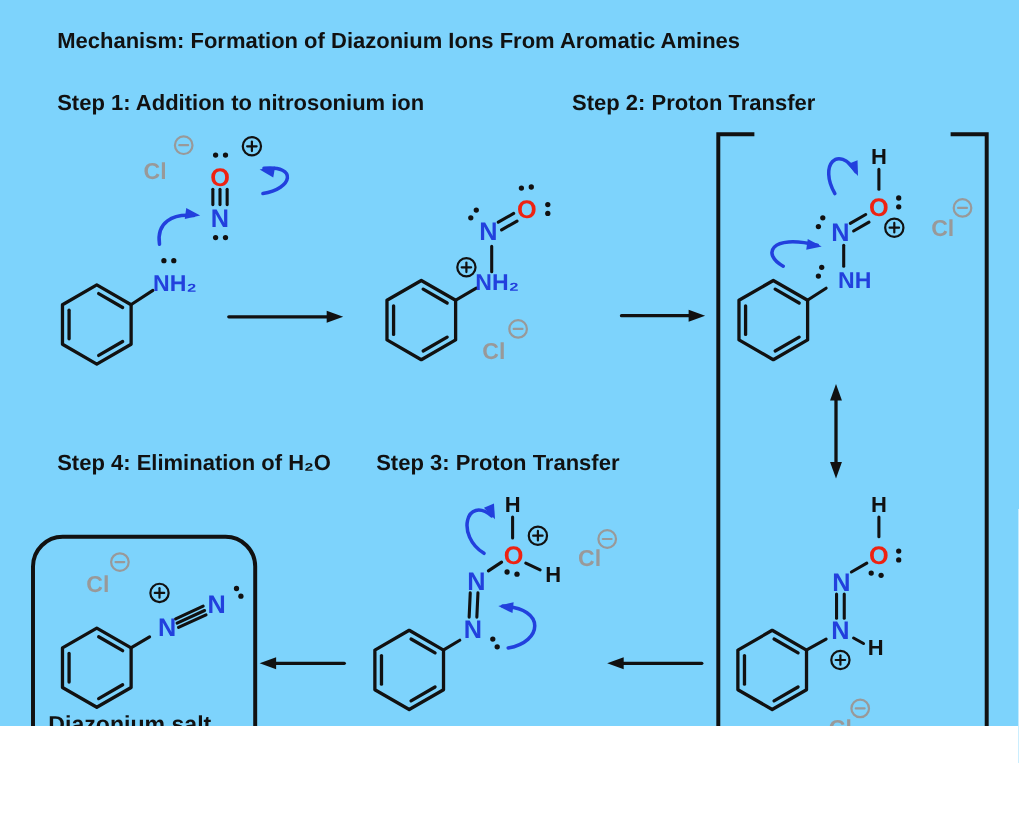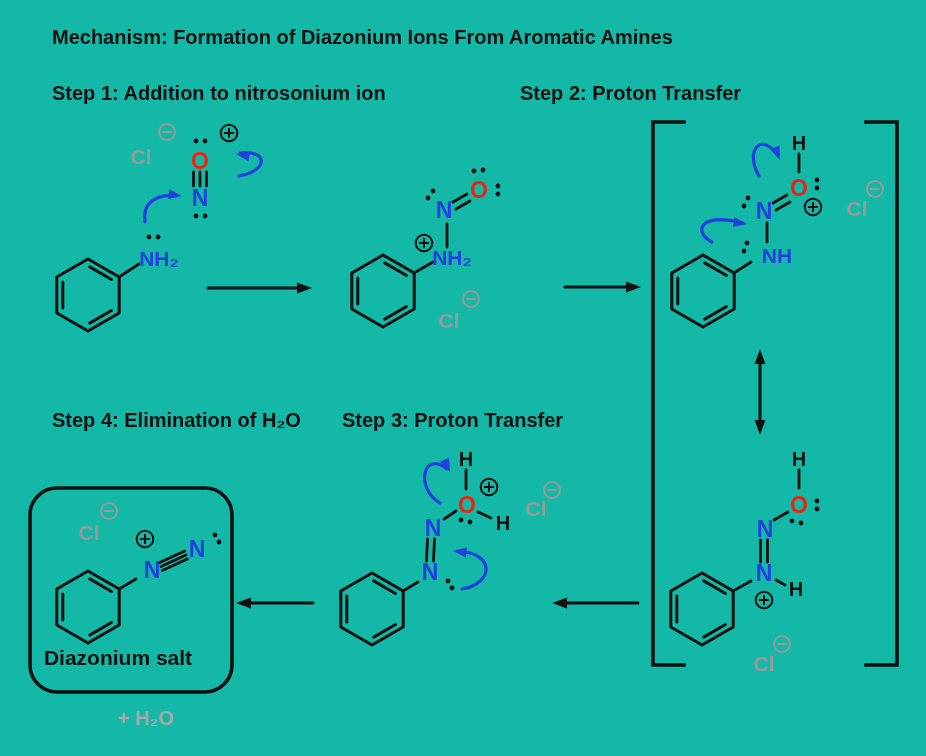--- a/index.html
+++ b/index.html
@@ -1,16 +1,16 @@
 <!DOCTYPE html>
 <html style="--blue: #2240dd; --red: #ee2211; --gray: #999999; --gray2: #a8a8a8; --ink: #111111;"><head>
 <meta charset="utf-8">
 <style>
   html,body{margin:0;padding:0;background:#ffffff;}
-  #stage{position:relative;width:926px;height:756px;background:#14b8a6;overflow:hidden;}
+  #stage{position:relative;width:926px;height:660px;background:#7dd3fc;overflow:hidden;}
   svg text{font-family:"Liberation Sans","DejaVu Sans",sans-serif;font-weight:bold;}
   .heading{font-size:20px;fill:var(--ink);}
   .atom{text-anchor:middle;dominant-baseline:central;font-size:23px;}
   .atom-h{text-anchor:middle;dominant-baseline:central;font-size:20px;}
   .atom-grp{text-anchor:middle;dominant-baseline:central;font-size:21px;}
   .blue{fill:var(--blue);}
   .red{fill:var(--red);}
   .grayt{fill:var(--gray);}
   .ink{fill:var(--ink);}
   .boxcap{font-size:21px;text-anchor:middle;fill:var(--ink);}

